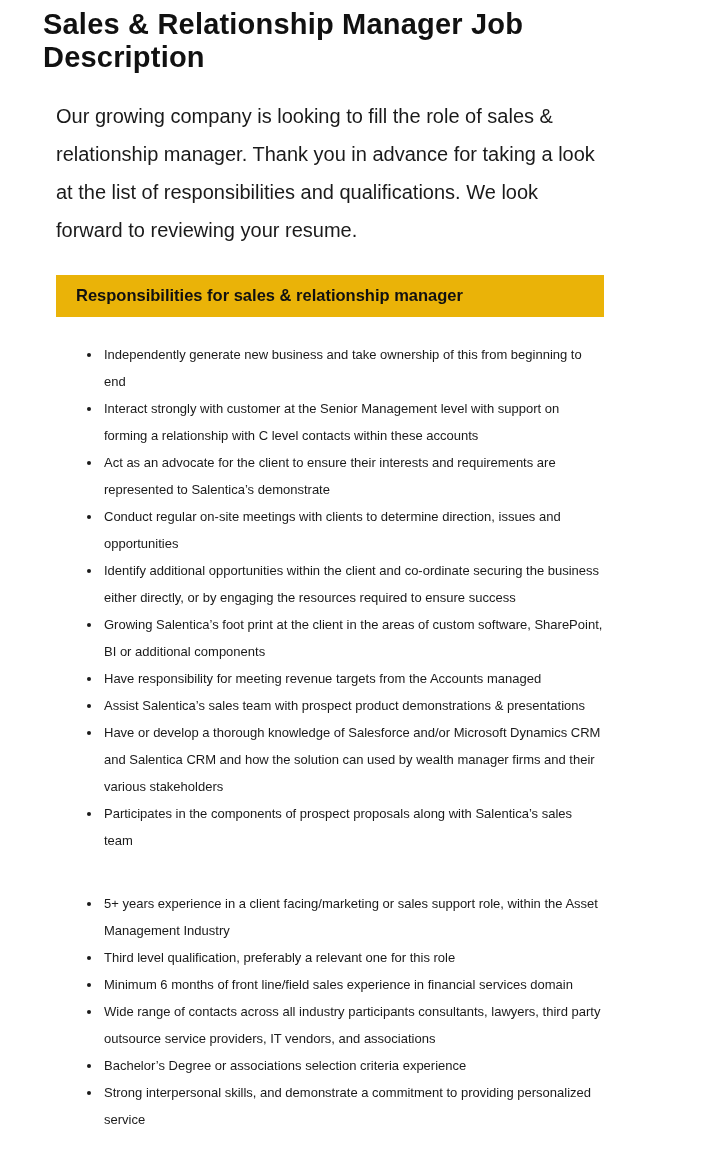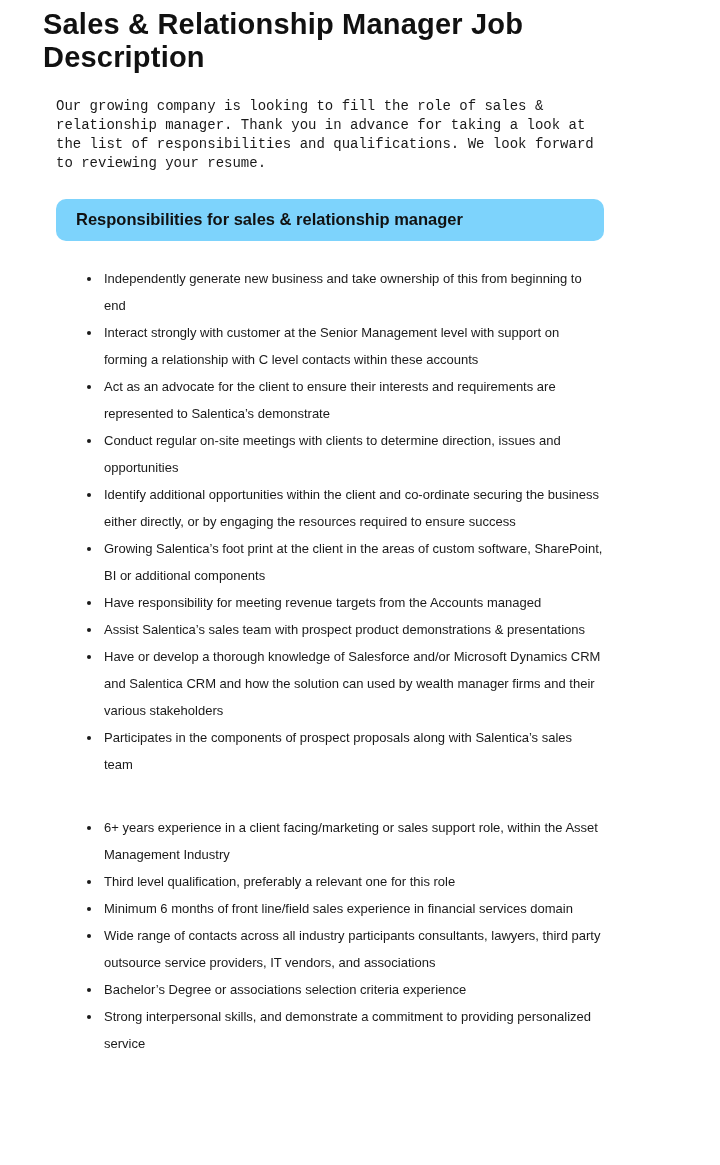--- a/index.html
+++ b/index.html
@@ -22,31 +22,29 @@
   }
   h1.page-title {
     font-size: 29px;
     line-height: 1.15;
     font-weight: 700;
     color: #111111;
     margin: 4px 0 22px -13px;
     letter-spacing: 0.2px;
   }
   p.intro {
-    font-size: 14px;
-    line-height: 19px;
+    font-size: 20px;
+    line-height: 38px;
     margin: 0 0 26px 0;
     max-width: 640px;
-    font-family: Liberation Mono, monospace;
   }
   .section-header {
-    background: #7dd3fc;
+    background: #eab308;
     padding: 11px 20px 12px 20px;
     margin: 0 0 20px 0;
-    border-radius: 10px;
   }
   .section-header span {
     font-size: 16.5px;
     font-weight: 700;
     color: #111111;
   }
   ul.bullet-list {
     margin: 24px 0 36px 0;
     padding-left: 46px;
     max-width: 690px;
@@ -83,21 +81,21 @@
     <li>Identify additional opportunities within the client and co-ordinate securing the business either directly, or by engaging the resources required to ensure success</li>
     <li>Growing Salentica’s foot print at the client in the areas of custom software, SharePoint, BI or additional components</li>
     <li>Have responsibility for meeting revenue targets from the Accounts managed</li>
     <li>Assist Salentica’s sales team with prospect product demonstrations &amp; presentations</li>
     <li>Have or develop a thorough knowledge of Salesforce and/or Microsoft Dynamics CRM and Salentica CRM and how the solution can used by wealth manager firms and their various stakeholders</li>
     <li>Participates in the components of prospect proposals along with Salentica’s sales team</li>
   </ul>
 
 
   <ul class="bullet-list">
-    <li>6+ years experience in a client facing/marketing or sales support role, within the Asset Management Industry</li>
+    <li>5+ years experience in a client facing/marketing or sales support role, within the Asset Management Industry</li>
     <li>Third level qualification, preferably a relevant one for this role</li>
     <li>Minimum 6 months of front line/field sales experience in financial services domain</li>
     <li>Wide range of contacts across all industry participants consultants, lawyers, third party outsource service providers, IT vendors, and associations</li>
     <li>Bachelor’s Degree or associations selection criteria experience</li>
     <li>Strong interpersonal skills, and demonstrate a commitment to providing personalized service</li>
   </ul>
 
 </div>
 
 </body></html>

